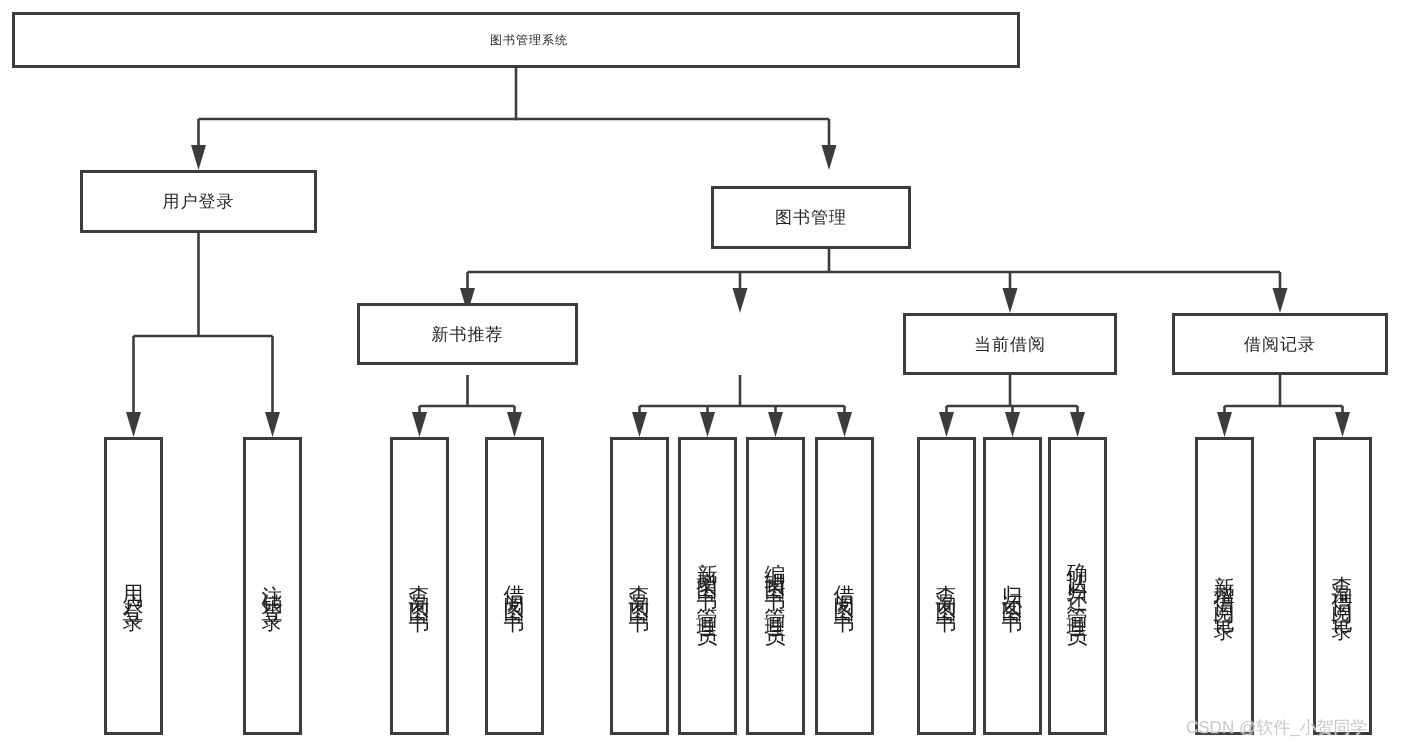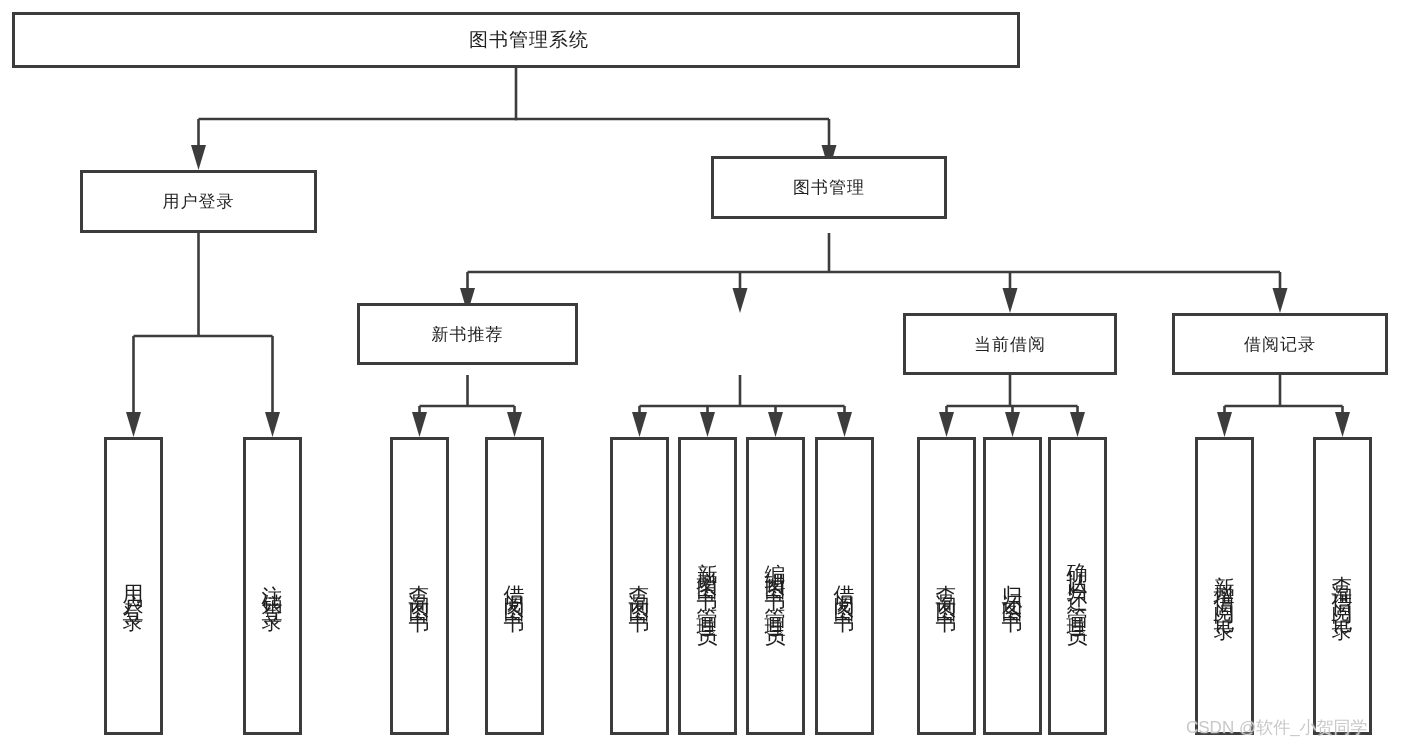--- a/index.html
+++ b/index.html
@@ -29,21 +29,21 @@
     box-sizing: border-box;
     border: 3px solid var(--line);
     background: var(--background);
     display: flex;
     align-items: center;
     justify-content: center;
     color: var(--text);
     font-size: 17px;
     letter-spacing: 1px;
   }
-  .node.root { font-size: 19px; padding-left: 26px; }
+  .node.root { font-size: 12px; padding-left: 26px; }
   .node.vert span {
     writing-mode: vertical-lr;
     text-orientation: mixed;
     font-size: 21px;
     letter-spacing: 9px;
     line-height: 1;
   }
   .watermark {
     position: absolute;
     left: 1186px;
@@ -136,21 +136,21 @@
     </g>
   </svg>
 
   <div class="node root" style="left:12px;top:12px;width:1008px;height:56px">
     <span>图书管理系统</span>
   </div>
 
   <div class="node" style="left:80px;top:170px;width:237px;height:63px">
     <span>用户登录</span>
   </div>
-  <div class="node" style="left:711px;top:156px;width:236px;height:63px">
+  <div class="node" style="left:711px;top:186px;width:200px;height:63px">
     <span>图书管理</span>
   </div>
 
   <div class="node" style="left:357px;top:303px;width:221px;height:62px">
     <span>新书推荐</span>
   </div>
   <div class="node" style="left:1172px;top:313px;width:216px;height:62px">
     <span>借阅记录</span>
   </div>
   <div class="node" style="left:903px;top:313px;width:214px;height:62px">

